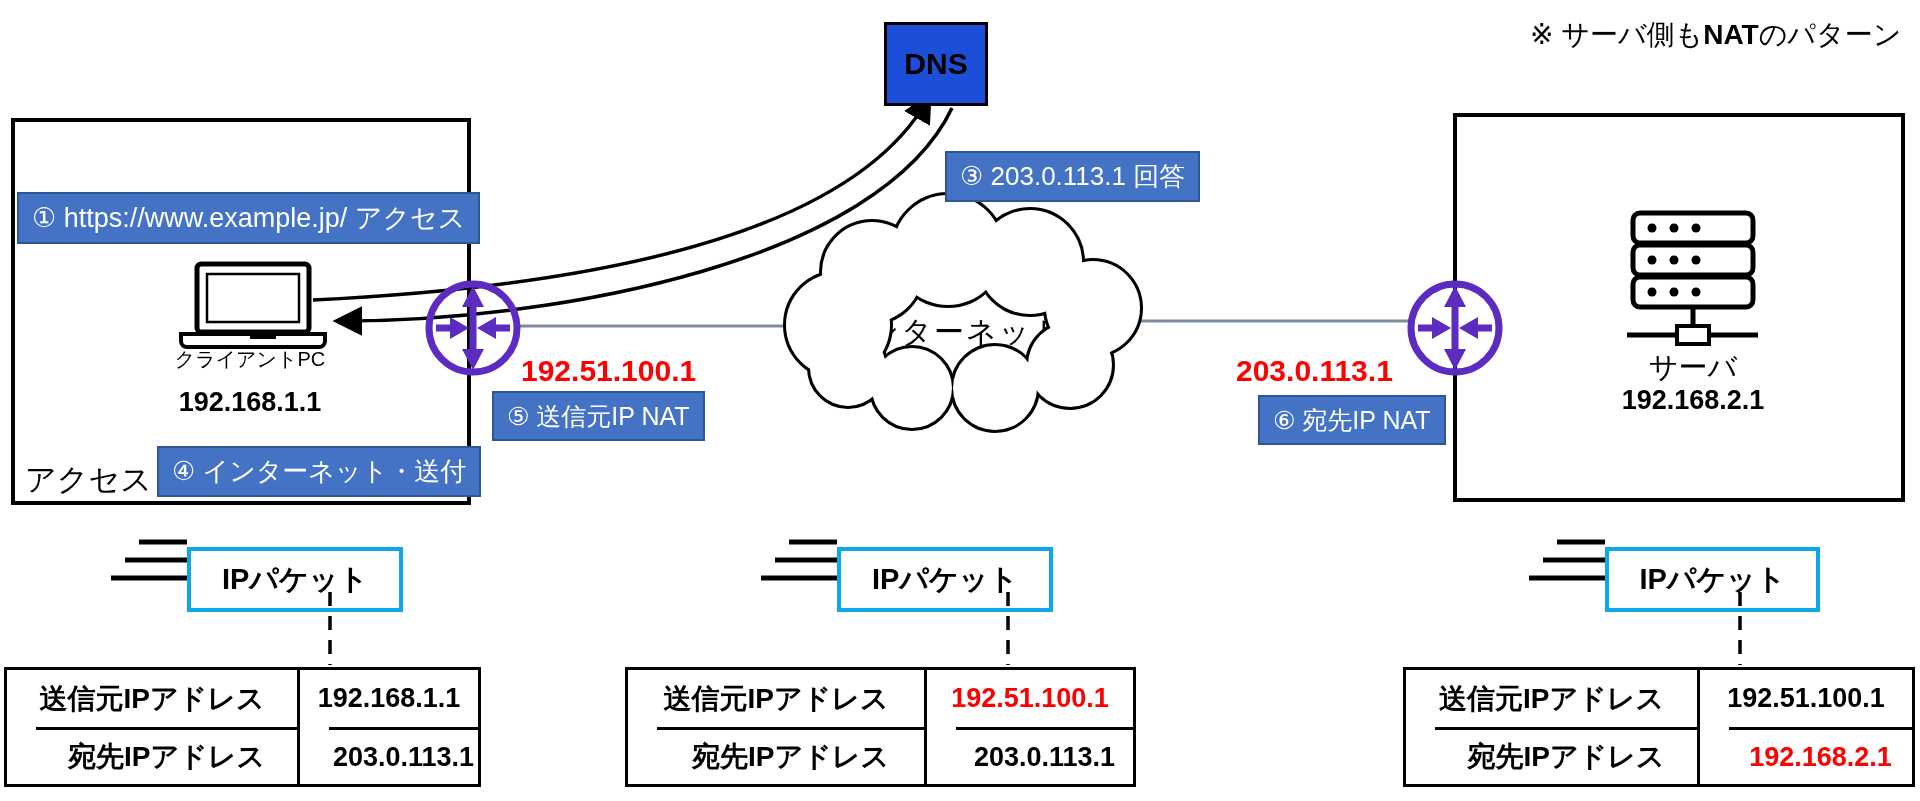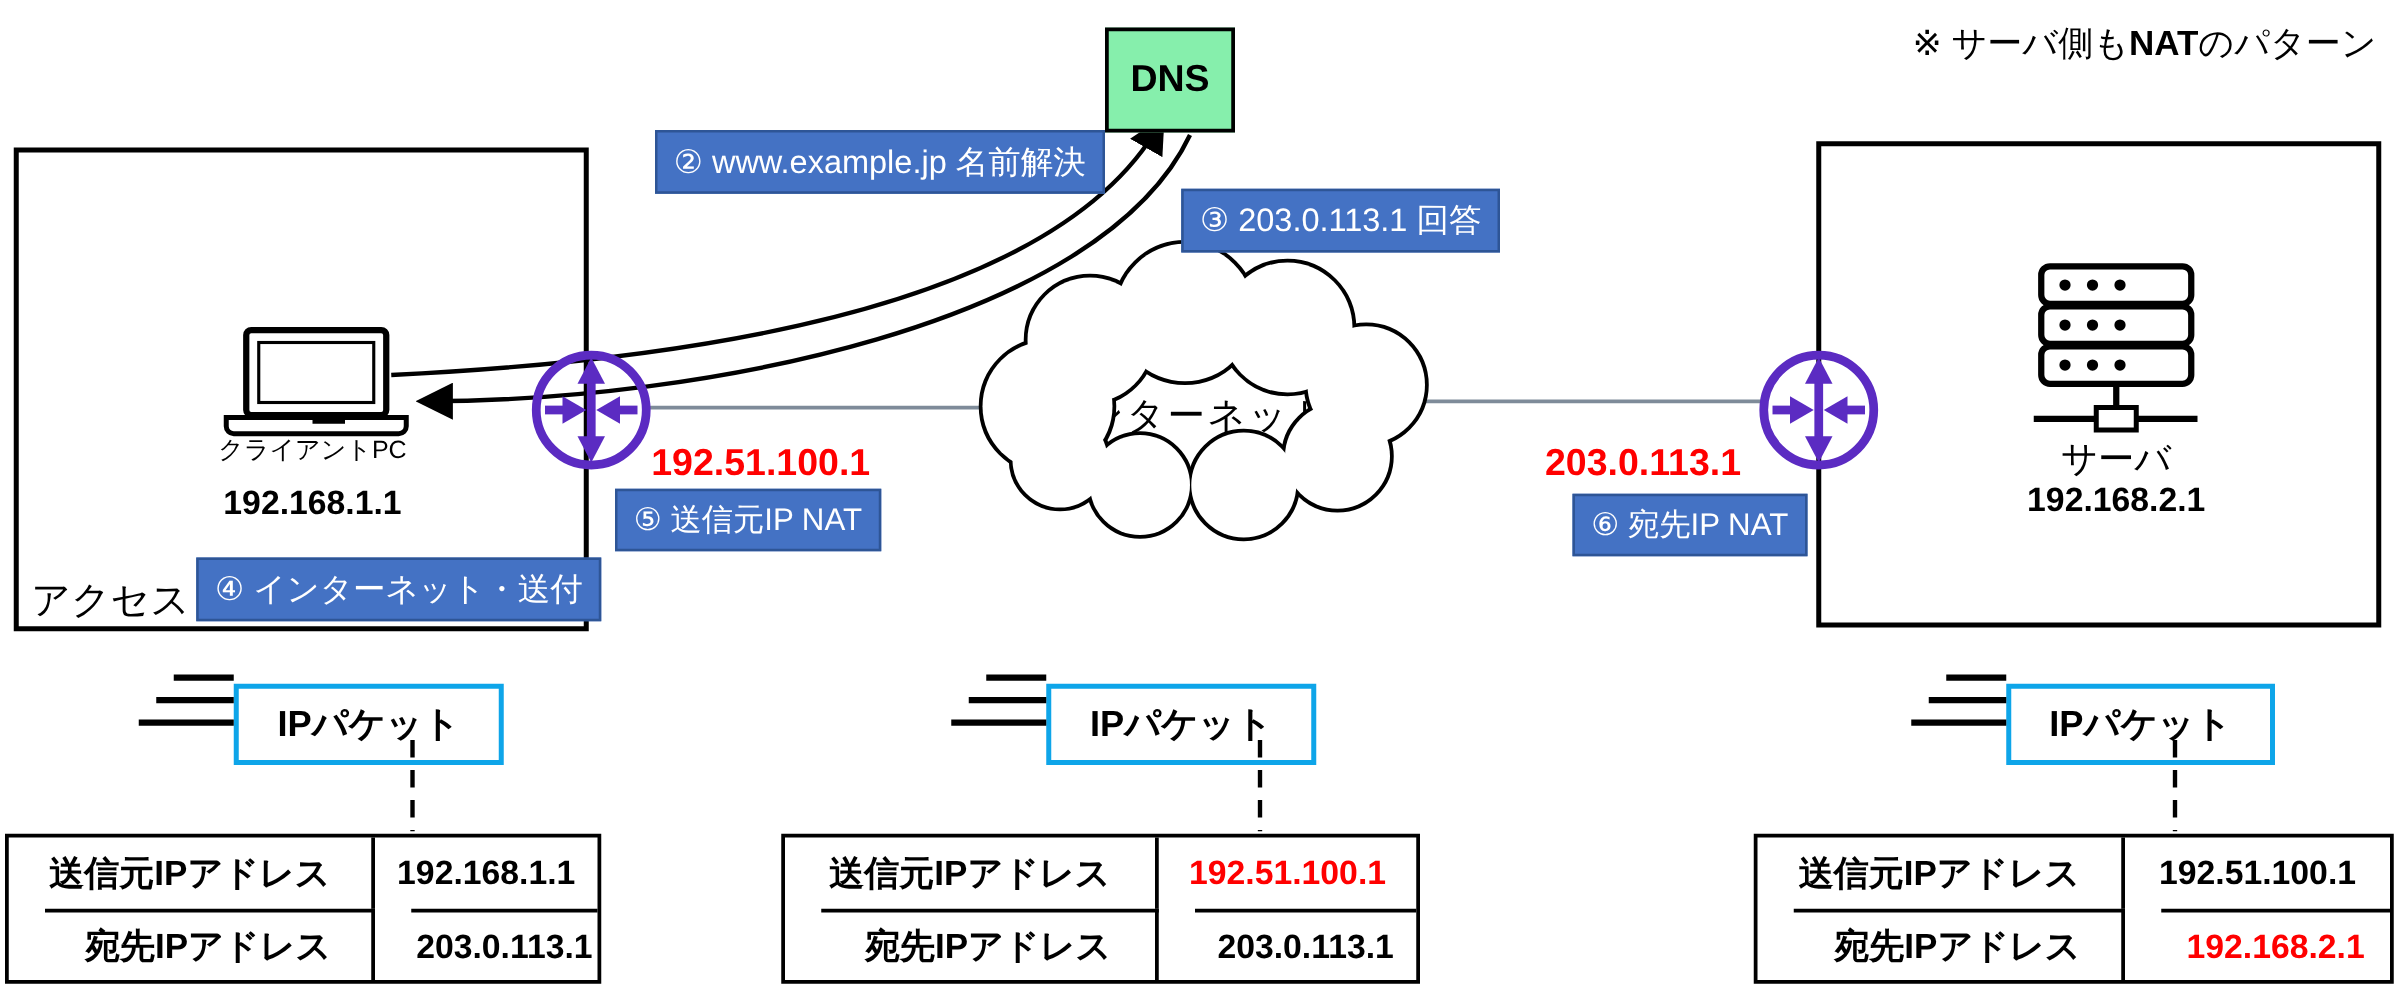--- a/index.html
+++ b/index.html
@@ -10,21 +10,21 @@
   
   .zone{position:absolute;border:4px solid #000;background:#fff;box-sizing:border-box;}
   #zone-onprem{left:11px;top:118px;width:460px;height:387px;}
   #zone-service{left:1453px;top:113px;width:452px;height:389px;}
   .zone-label{position:absolute;font-size:31px;color:#000;white-space:nowrap;}
   #zone-label-onprem{left:25px;top:459px;}
   #zone-label-service{left:1650px;top:458px;width:246px;text-align:right;}
 
   
   #dns-box{position:absolute;left:884px;top:22px;width:104px;height:84px;border:3px solid #000;
-    background:#86efac;display:flex;align-items:center;justify-content:center;
+    background:#1d4ed8;display:flex;align-items:center;justify-content:center;
     font-size:30px;font-weight:600;box-sizing:border-box;z-index:5;}
 
   
   .step{position:absolute;background:#4472C4;border:2px solid #2E5596;color:#fff;
     font-size:26px;line-height:1.2;padding:8px 13px;white-space:nowrap;z-index:6;box-sizing:border-box;}
   #step-1{left:17px;top:192px;font-size:27px;}
   #step-2{left:524px;top:104px;}
   #step-3{left:945px;top:151px;}
   #step-4{left:157px;top:446px;}
   #step-5{left:492px;top:391px;font-size:25px;}
@@ -190,21 +190,21 @@
       <line x1="1740" y1="592" x2="1740" y2="665"></line>
     </g>
   </svg>
 
   <div id="dns-box">
     <span>DNS</span>
   </div>
 
   <div id="note"><span>※ サーバ側も</span><span class="nb">NAT</span><span>のパターン</span></div>
 
-  <div class="step" id="step-2">② www.example.jp 名前解決</div>
+  <div class="step" id="step-1">① https://www.example.jp/ アクセス</div>
   <div class="step" id="step-3">③ 203.0.113.1 回答</div>
   <div class="step" id="step-4">④ インターネット・送付</div>
   <div class="step" id="step-6">⑥ 宛先IP NAT</div>
   <div class="step" id="step-5">⑤ 送信元IP NAT</div>
 
   <div class="zone-label" id="zone-label-onprem">アクセス</div>
 
   <div class="devcap" id="client-label">クライアントPC</div>
   <div class="devcap" id="client-ip">192.168.1.1</div>
   <div class="devcap" id="server-label">サーバ</div>

